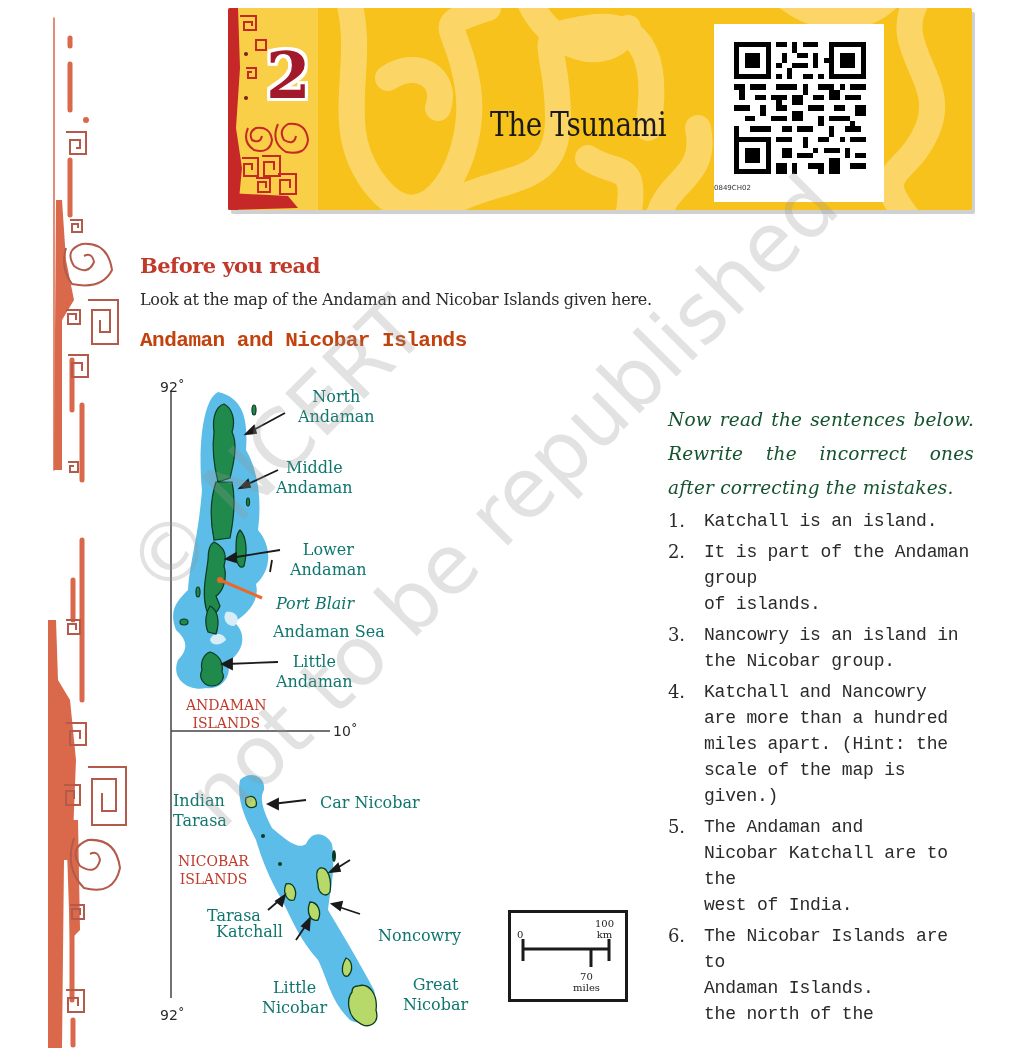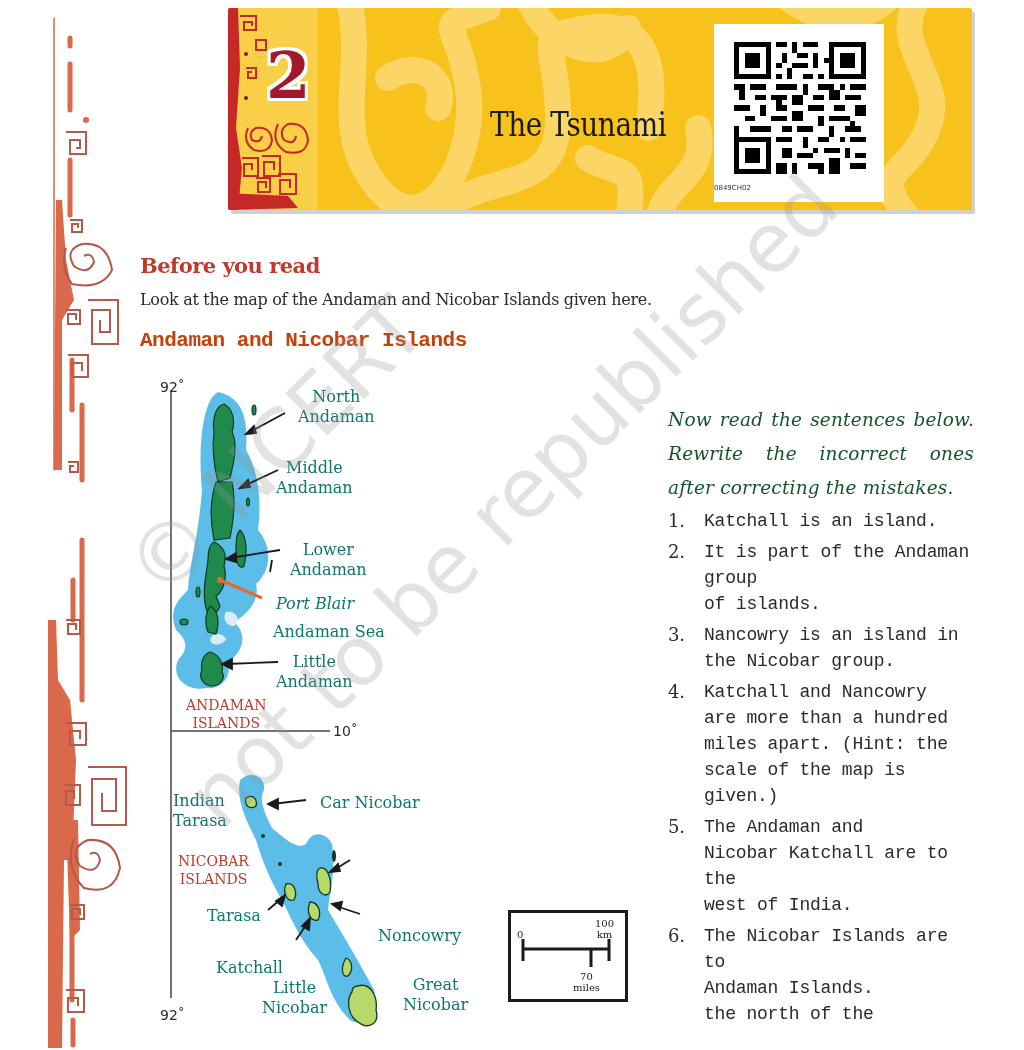--- a/index.html
+++ b/index.html
@@ -255,21 +255,21 @@
   <div class="map-label left" style="left:23px; top:421px;">
     <div>Indian</div>
     <div>Tarasa</div>
   </div>
   <div class="map-label left" style="left:170px; top:423px;">Car Nicobar</div>
   <div class="map-group" style="left:28px; top:482px;">
     <div>NICOBAR</div>
     <div>ISLANDS</div>
   </div>
   <div class="map-label left" style="left:57px; top:536px;">Tarasa</div>
-  <div class="map-label left" style="left:66px; top:588px;">Katchall</div>
+  <div class="map-label left" style="left:66px; top:552px;">Katchall</div>
   <div class="map-label left" style="left:228px; top:548px;margin-top:8px;">Noncowry</div>
   <div class="map-label" style="left:112px; top:608px;">
     <div>Little</div>
     <div>Nicobar</div>
   </div>
   <div class="map-label" style="left:253px; top:605px;">
     <div>Great</div>
     <div>Nicobar</div>
   </div>
 </div>

